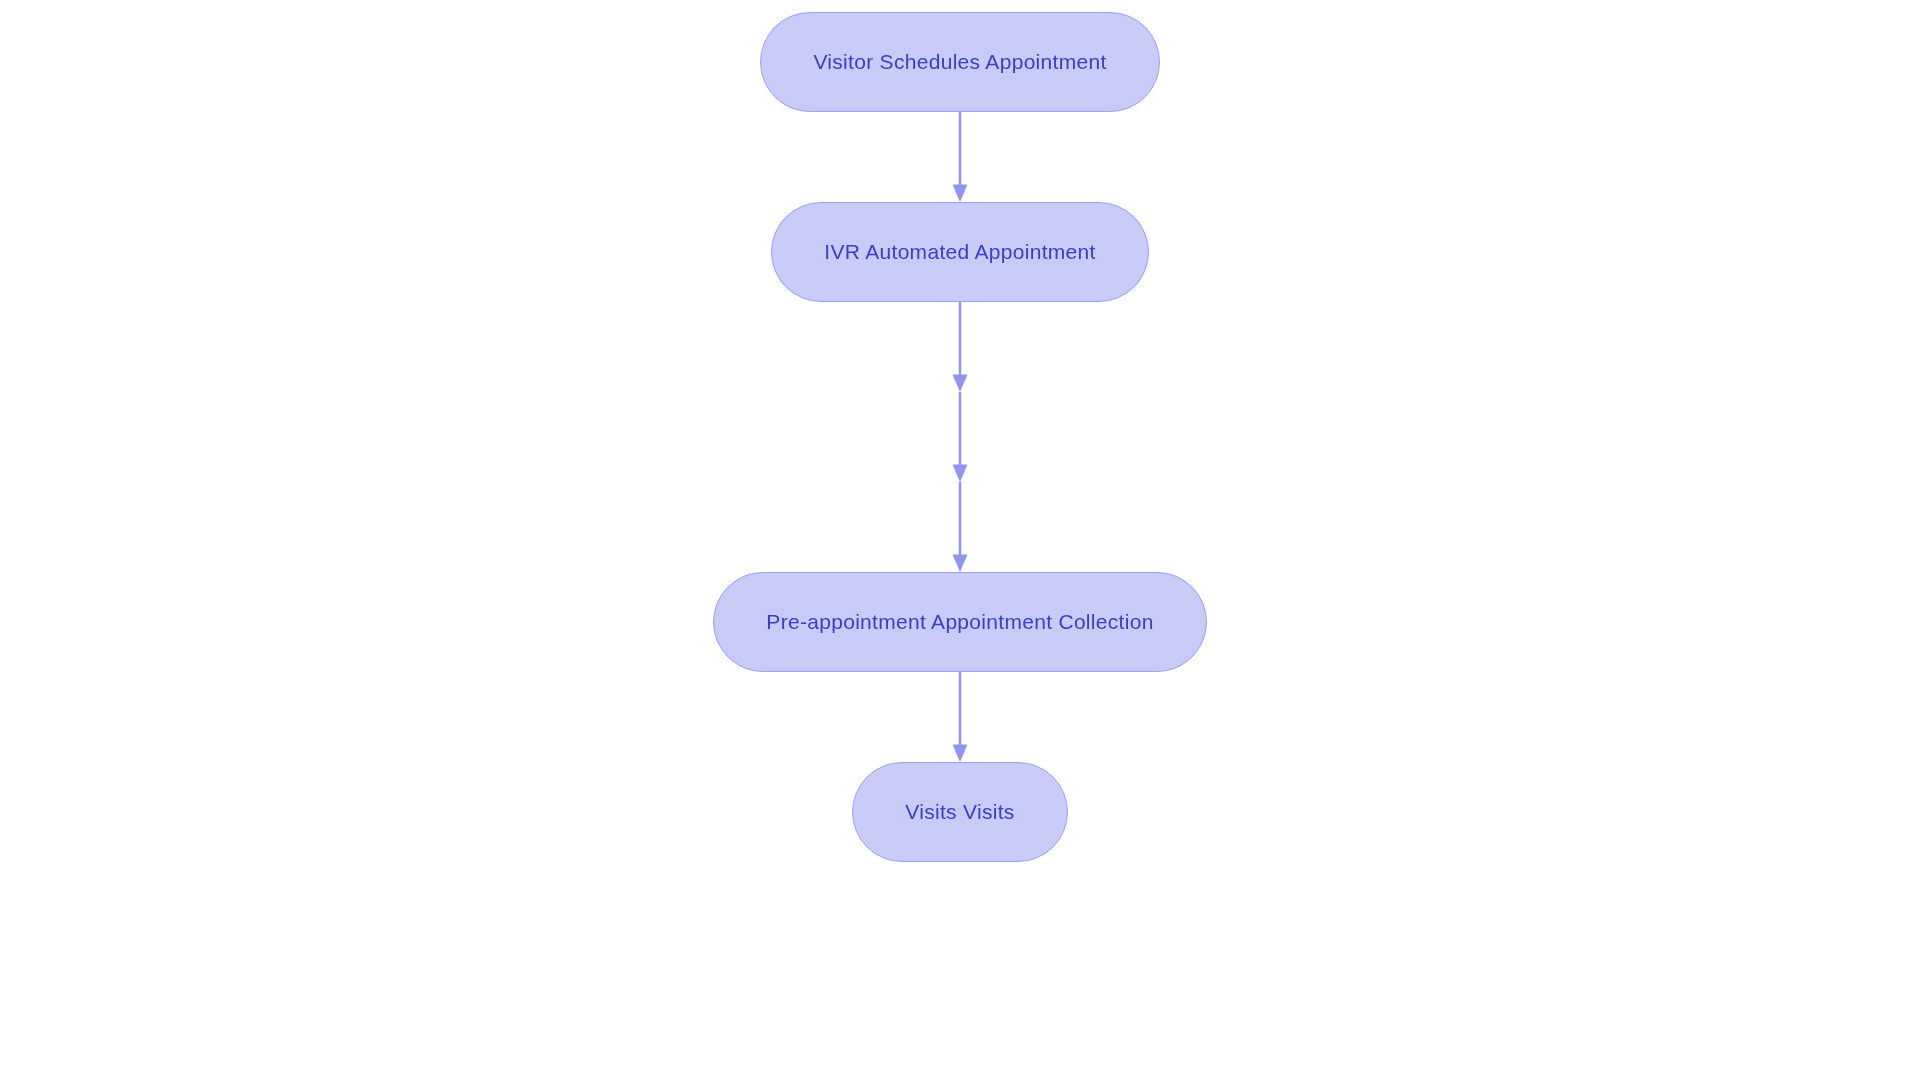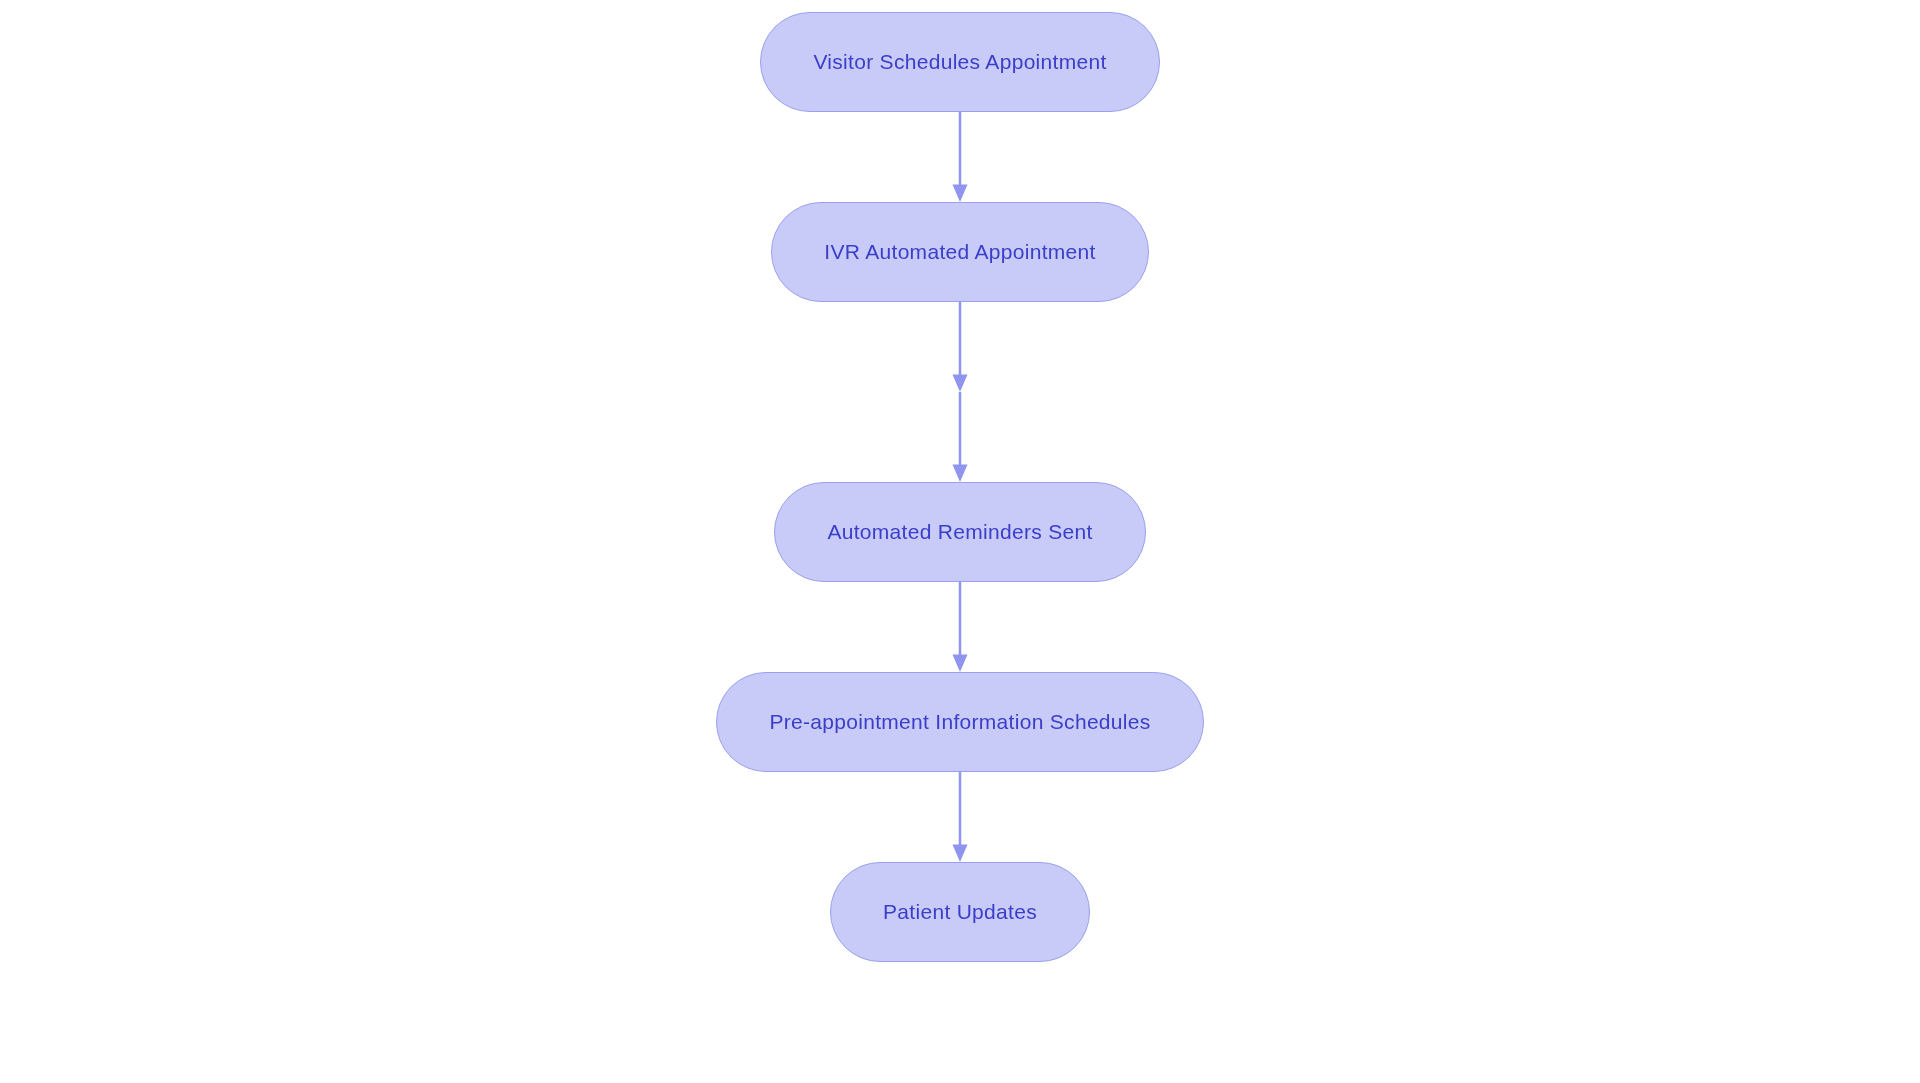--- a/index.html
+++ b/index.html
@@ -91,39 +91,36 @@
   </div>
 
 
   <div class="connector">
     <svg class="arrow-svg" width="26" height="90" viewBox="0 0 26 90" aria-hidden="true">
       <line x1="13" y1="0" x2="13" y2="74"></line>
       <polygon points="5.5,72.5 20.5,72.5 13,90"></polygon>
     </svg>
   </div>
 
+
+  <div class="connector">
+    <svg class="arrow-svg" width="26" height="90" viewBox="0 0 26 90" aria-hidden="true">
+      <line x1="13" y1="0" x2="13" y2="74"></line>
+      <polygon points="5.5,72.5 20.5,72.5 13,90"></polygon>
+    </svg>
+  </div>
+
   <div class="node">
-    <span class="node-label">Automated Reminders Sent</span>
+    <span class="node-label">Pre-appointment Appointment Collection</span>
   </div>
 
   <div class="connector">
     <svg class="arrow-svg" width="26" height="90" viewBox="0 0 26 90" aria-hidden="true">
       <line x1="13" y1="0" x2="13" y2="74"></line>
       <polygon points="5.5,72.5 20.5,72.5 13,90"></polygon>
     </svg>
   </div>
 
   <div class="node">
-    <span class="node-label">Pre-appointment Information Schedules</span>
-  </div>
-
-  <div class="connector">
-    <svg class="arrow-svg" width="26" height="90" viewBox="0 0 26 90" aria-hidden="true">
-      <line x1="13" y1="0" x2="13" y2="74"></line>
-      <polygon points="5.5,72.5 20.5,72.5 13,90"></polygon>
-    </svg>
-  </div>
-
-  <div class="node">
-    <span class="node-label">Patient Updates</span>
+    <span class="node-label">Visits Visits</span>
   </div>
 </div>
 </div>
 
 </body></html>

